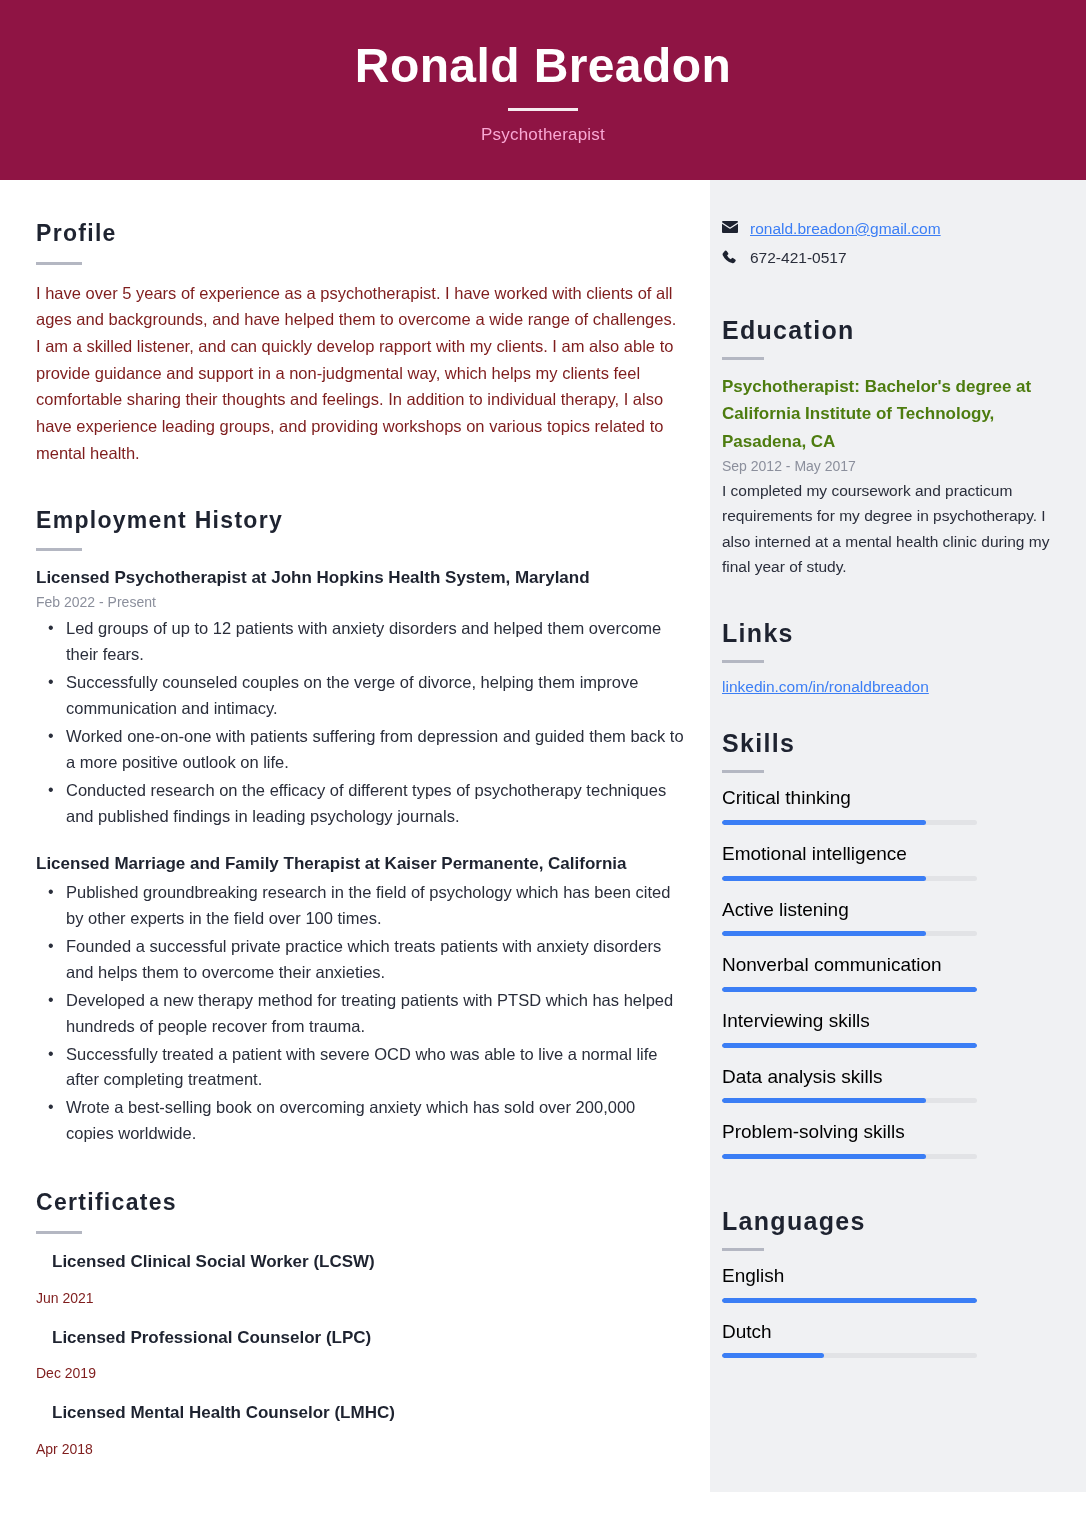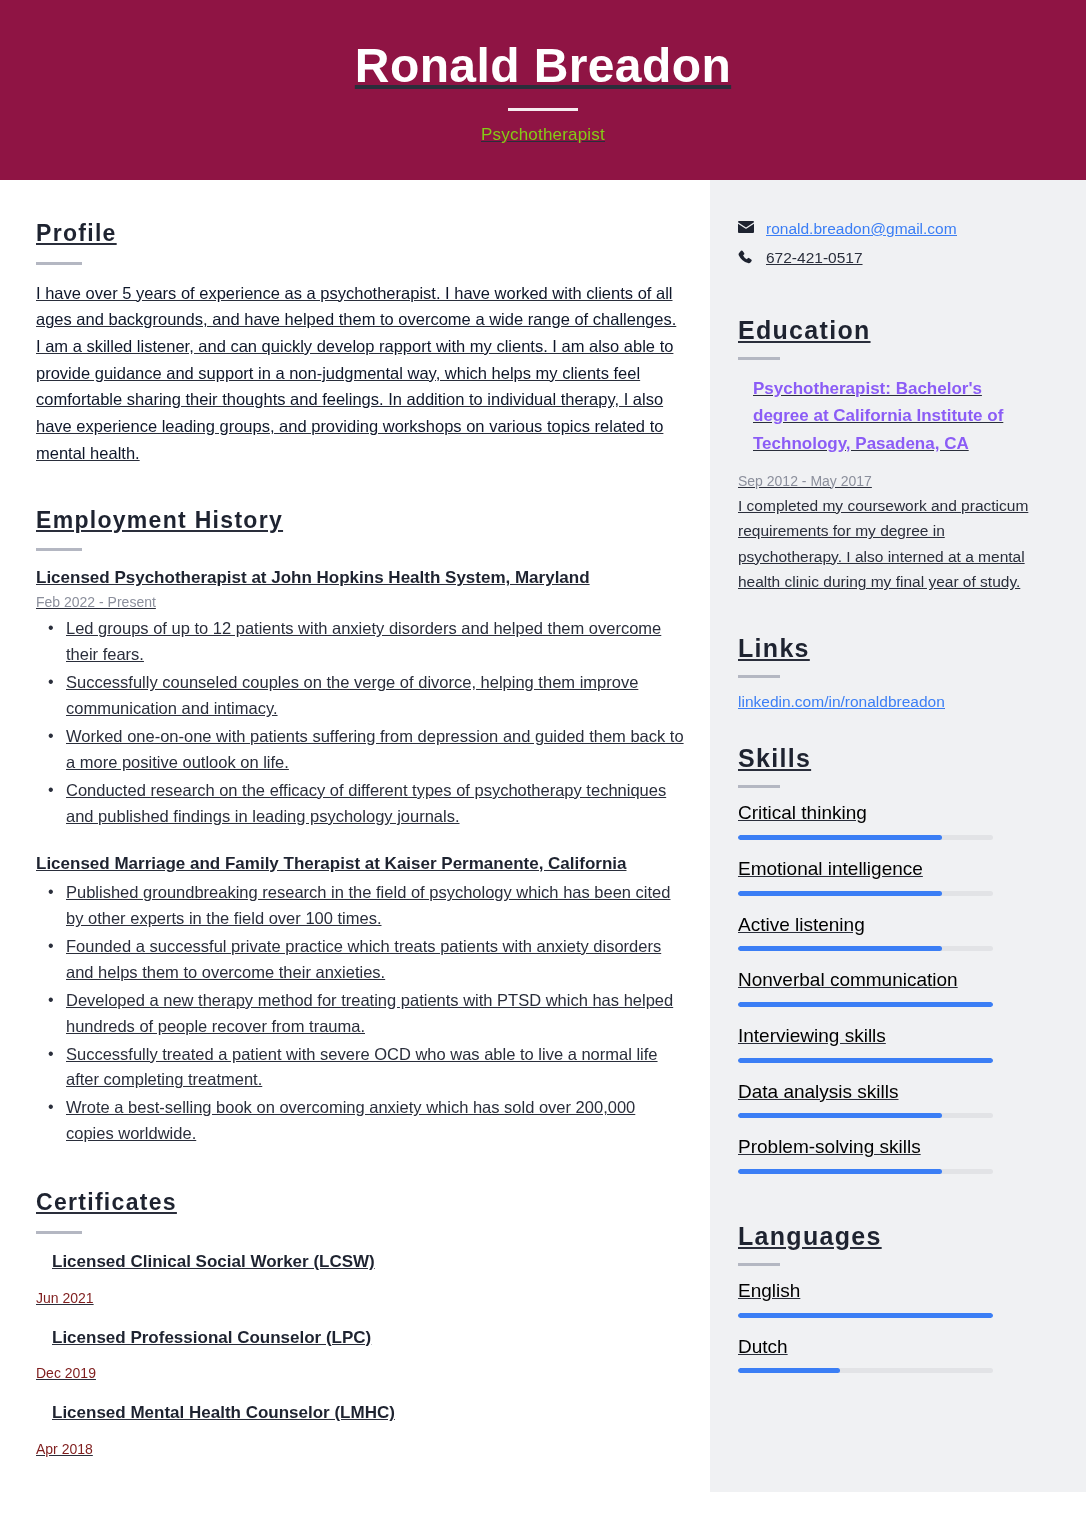--- a/index.html
+++ b/index.html
@@ -10,21 +10,20 @@
   body {
     font-family: "Liberation Sans", sans-serif;
     color: #2a2e3b;
   }
   .page {
     position: relative;
     width: 1086px;
     height: 1492px;
     overflow: hidden;
     background: #ffffff;
-    text-decoration: underline;
   }
 
   
   .header {
     background: #8f1444;
     height: 180px;
     width: 100%;
     box-sizing: border-box;
     display: flex;
     flex-direction: column;
@@ -43,42 +42,42 @@
   }
   .header-rule {
     width: 70px;
     height: 3px;
     background: #ffffff;
     margin: 16px 0 14px 0;
     opacity: 0.92;
   }
   .header-title {
     font-size: 17px;
-    color: #84cc16;
+    color: #f9a8d4;
     font-weight: 400;
     letter-spacing: 0.2px;
     text-align: center;
   }
 
   
   .body-wrap {
     display: flex;
     align-items: stretch;
     height: 1356px;
   }
   .col-main {
     width: 710px;
     box-sizing: border-box;
     padding: 40px 26px 0 36px;
     background: #ffffff;
   }
   .col-side {
     width: 376px;
     box-sizing: border-box;
-    padding: 38px 36px 0 28px;
+    padding: 38px 36px 0 12px;
     background: #f0f1f3;
   }
 
   
   .sec-h {
     font-size: 23px;
     font-weight: 700;
     color: #1e2330;
     letter-spacing: 1.3px;
     margin: 0;
@@ -102,21 +101,21 @@
     width: 42px;
     height: 3px;
     background: #b4b7c2;
     margin: 12px 0 13px 0;
   }
 
   
   .para {
     font-size: 16.5px;
     line-height: 1.62;
-    color: #0f172a;
+    color: #7f1d1d;
     margin: 0;
   }
   .block-gap { height: 40px; }
 
   .job-title {
     font-size: 17px;
     font-weight: 700;
     color: #1e2330;
     line-height: 1.45;
     margin: 0;
@@ -188,23 +187,23 @@
   .link-blue {
     color: #3b7ef5;
     text-decoration: underline;
     font-size: 15.5px;
     line-height: 1.45;
     cursor: pointer;
   }
   .edu-title {
     font-size: 17px;
     font-weight: 700;
-    color: #8b5cf6;
+    color: #4d7c0f;
     line-height: 1.62;
-    margin: 15px;
+    margin: 0;
   }
   .edu-date {
     font-size: 14px;
     color: #8b8f9c;
     margin: 2px 0 4px 0;
   }
   .edu-desc {
     font-size: 15.5px;
     line-height: 1.65;
     color: #2a2e3b;

